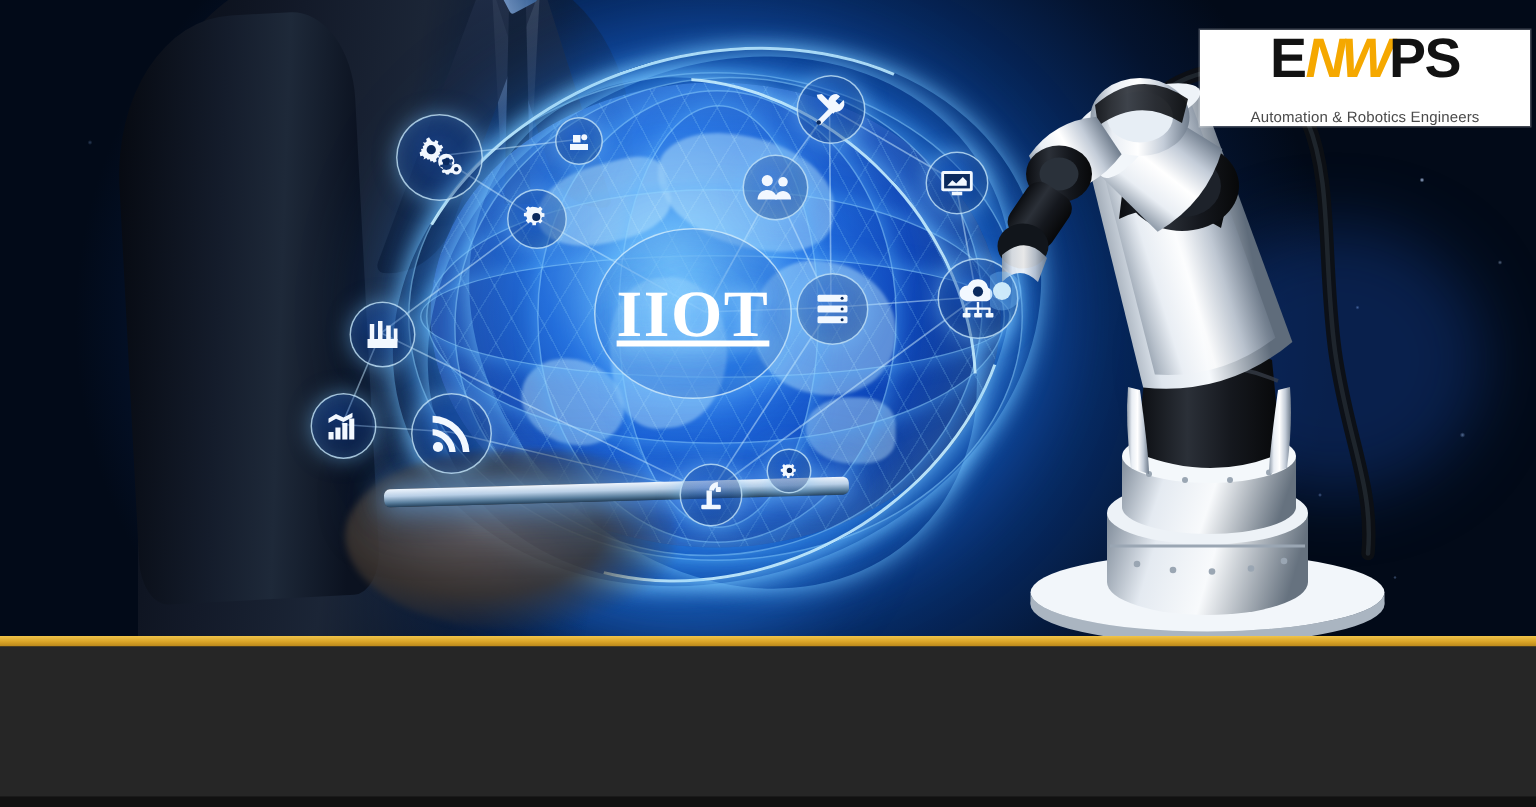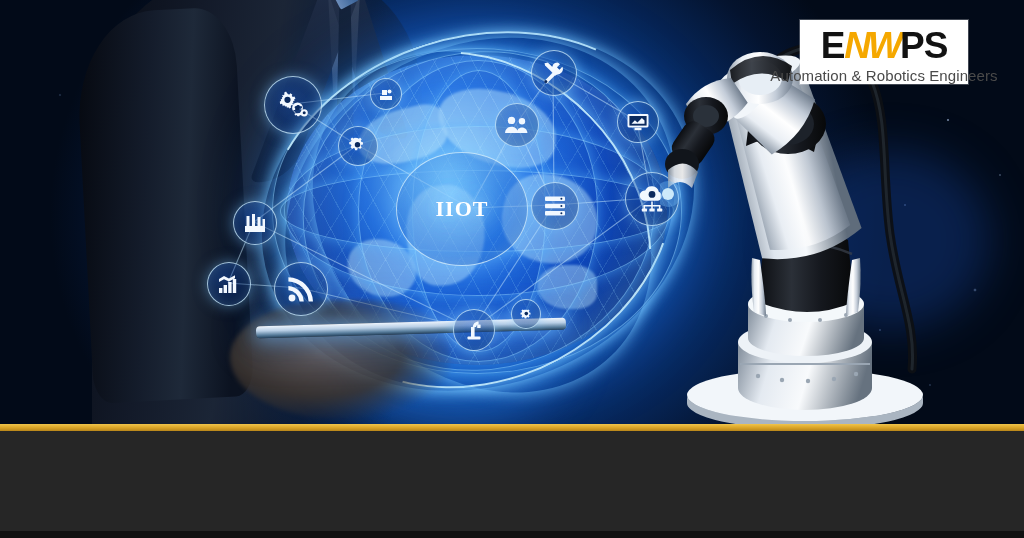--- a/index.html
+++ b/index.html
@@ -227,41 +227,41 @@
   .node svg { display: block; }
   .node-glyph { fill: #f2f8ff; }
 
   
   .robot { position: absolute; left: 660px; top: 24px; width: 290px; height: 400px; }
 
   
   .logo-box {
     position: absolute;
     left: 800px; top: 20px;
-    width: 168px; height: 64px;
+    width: 220px; height: 64px;
     background: #ffffff;
     display: flex;
     flex-direction: column;
     align-items: center;
-    justify-content: flex-end;
+    justify-content: space-between;
     box-shadow: 0 0 0 1px rgba(255,255,255,.25);
   }
   .logo-word {
     font-size: 37px;
     font-weight: bold;
     letter-spacing: -1px;
     line-height: 1;
     font-family: "Liberation Sans", sans-serif;
     color: #121212;
     white-space: nowrap;
   }
   .logo-word .mid { color: #f5a800; font-style: italic; letter-spacing: -3px; }
   .logo-tag {
     margin-top: 3px;
-    font-size: 15px;
+    font-size: 10px;
     color: #4a4a4a;
     letter-spacing: .1px;
     white-space: nowrap;
   }
 
   
   .divider {
     position: absolute;
     left: 0; top: 424px;
     width: 1024px; height: 7px;
@@ -352,22 +352,22 @@
         <line x1="357" y1="145" x2="470" y2="208"></line>
         <line x1="516" y1="124" x2="470" y2="208"></line>
       </g>
     </svg>
 
     <div style="position:absolute; left:396px; top:152px; width:130px; height:112px; border-radius:50%;
                 border:1.6px solid rgba(215,242,255,.8);
                 background:radial-gradient(circle at 42% 38%, rgba(130,205,255,.55), rgba(20,90,200,.35) 60%, rgba(8,32,90,.25));
                 box-shadow:0 0 26px rgba(120,200,255,.6), inset 0 0 26px rgba(140,210,255,.3);
                 display:flex; align-items:center; justify-content:center;">
-      <span style="font-family:'Liberation Serif', serif; font-weight:bold; font-size:22px; color:#ffffff;
-                   letter-spacing:1px; text-shadow:0 0 12px rgba(150,215,255,.95), 0 0 24px rgba(70,160,255,.8);">IIOT</span>
+      <span style="font-family:'Liberation Serif', serif; font-weight:bold; font-size:44px; color:#ffffff;
+                   letter-spacing:1px; text-shadow:0 0 12px rgba(150,215,255,.95), 0 0 24px rgba(70,160,255,.8);text-decoration:underline;">IIOT</span>
     </div>
 
     <div class="hand-lower"></div>
     <div class="tablet"></div>
 
     <div class="node" style="left:264px; top:76px; width:56px; height:56px;">
       <svg width="34" height="30" viewBox="0 0 34 30">
         <g class="node-glyph">
           <path d="M12 3.5l1.6.4.9-1.4 2.1 1.2-.5 1.6 1.2 1.2 1.6-.5 1.2 2.1-1.4.9.4 1.6-1.6.4.4 1.6-1.4.9 1.2 2.1-1.6-.5-1.2 1.2.5 1.6-2.1 1.2-.9-1.4-1.6.4-.4-1.6-1.6.4-.9-1.4-2.1 1.2.5-1.6-1.2-1.2-1.6.5L3 11.6l1.4-.9L4 9.1l1.6-.4L5.2 7.1l1.4-.9L5.4 4.1 7 4.6l1.2-1.2L7.7 1.8 9.8.6l.9 1.4z" transform="translate(1,1) scale(.92)"></path>
           <circle cx="11.5" cy="9.8" r="3.1" fill="#0b2a5e"></circle>

